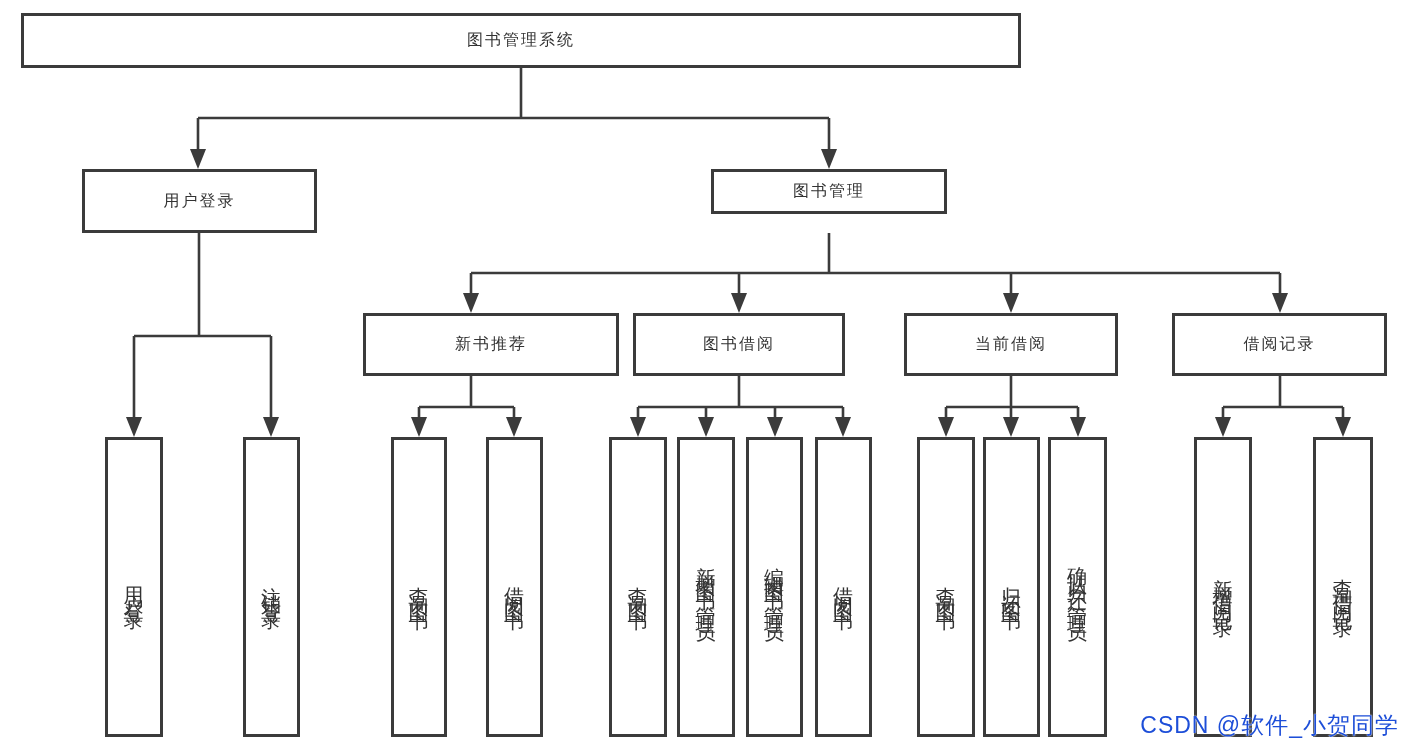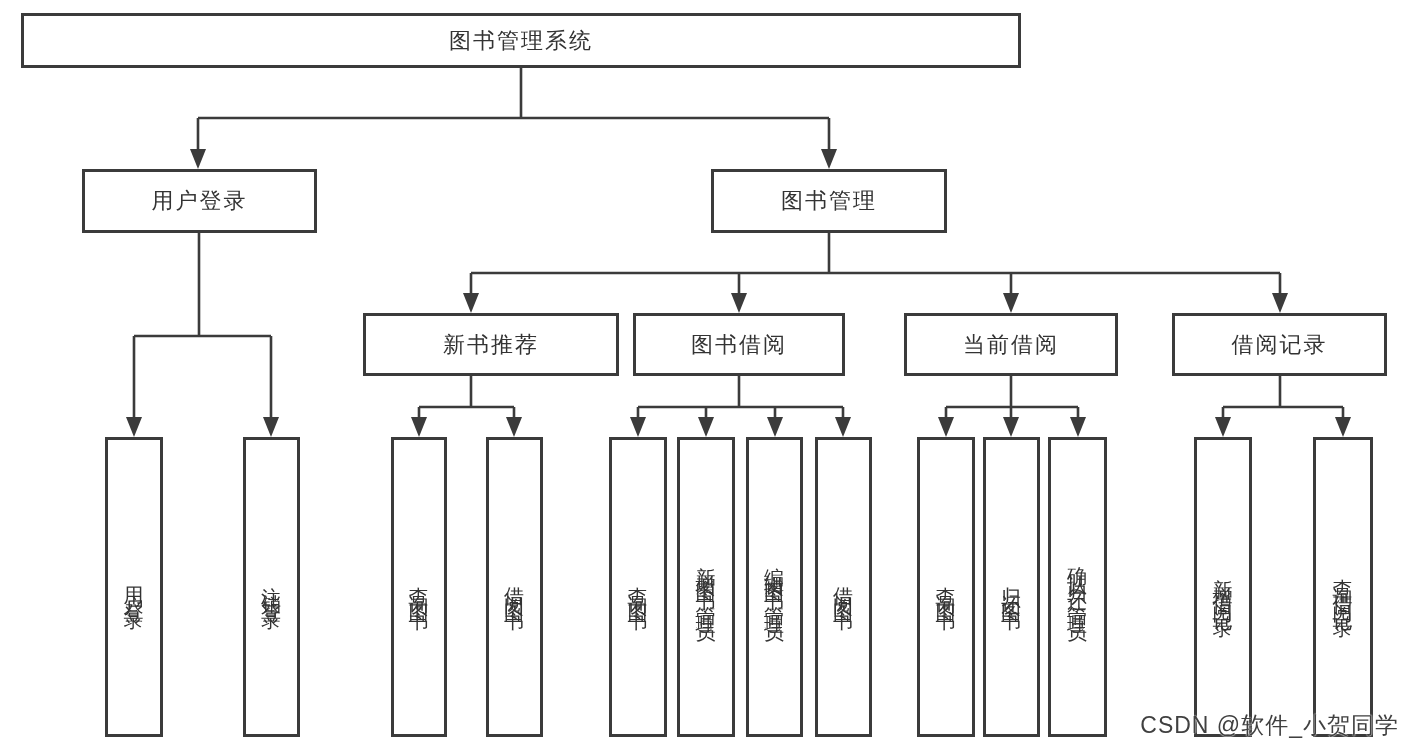--- a/index.html
+++ b/index.html
@@ -15,39 +15,39 @@
     position:absolute;
     box-sizing:border-box;
     border:3px solid #3b3b3b;
     background:#ffffff;
     display:flex;
     align-items:center;
     justify-content:center;
     color:#333333;
   }
   .h-node .lbl{
-    font-size:22px;
+    font-size:16px;
     letter-spacing:2px;
     white-space:nowrap;
   }
   .v-node .lbl{
     writing-mode:vertical-rl;
     text-orientation:mixed;
     font-size:20px;
     letter-spacing:8px;
     line-height:1.1;
     white-space:nowrap;
   }
   .watermark{
     position:absolute;
     right:6px;
     top:710px;
     font-size:23px;
     letter-spacing:1px;
-    color:#404040;
+    color:#1d4ed8;
     text-shadow:0 0 2px #ffffff, 0 0 1px #ffffff;
     white-space:nowrap;
     z-index:5;
   }
 </style>
 </head>
 <body>
 
 <div class="canvas">
 
@@ -84,21 +84,21 @@
     </g>
   </svg>
 
   <div class="node h-node" style="left:21px;top:13px;width:1000px;height:55px">
     <span class="lbl">图书管理系统</span>
   </div>
 
   <div class="node h-node" style="left:82px;top:169px;width:235px;height:64px">
     <span class="lbl">用户登录</span>
   </div>
-  <div class="node h-node" style="left:711px;top:169px;width:236px;height:64px">
+  <div class="node h-node" style="left:711px;top:169px;width:236px;height:45px">
     <span class="lbl">图书管理</span>
   </div>
 
   <div class="node h-node" style="left:363px;top:313px;width:256px;height:63px">
     <span class="lbl">新书推荐</span>
   </div>
   <div class="node h-node" style="left:633px;top:313px;width:212px;height:63px">
     <span class="lbl">图书借阅</span>
   </div>
   <div class="node h-node" style="left:904px;top:313px;width:214px;height:63px">

